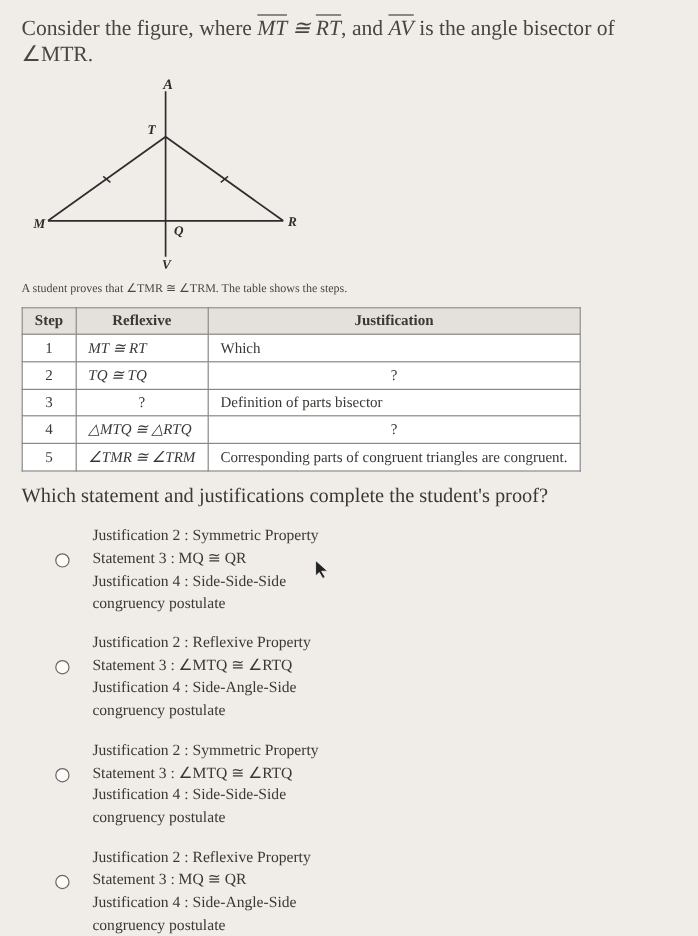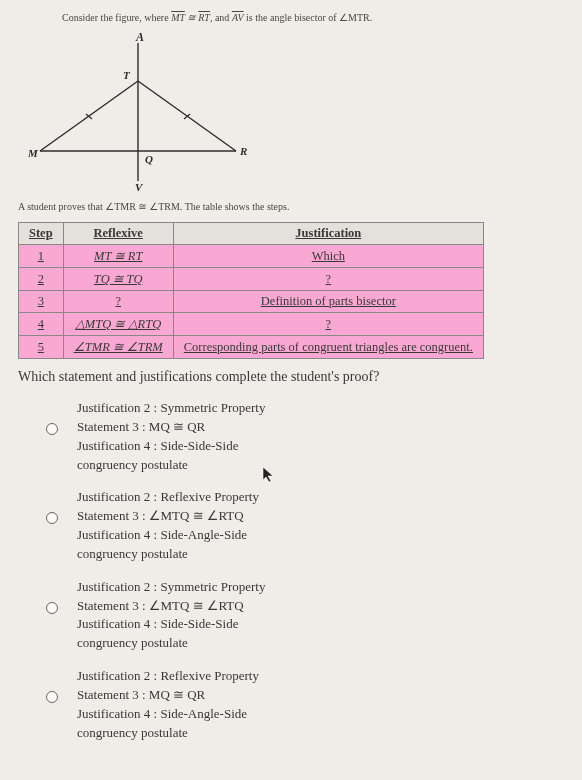--- a/index.html
+++ b/index.html
@@ -7,59 +7,57 @@
       width: 582px;
       height: 780px;
       background: #f0ede8;
       font-family: Georgia, 'Times New Roman', serif;
       padding: 12px 18px;
       color: #3a3835;
       font-size: 13px;
       overflow: hidden;
     }
     .problem-text {
-      font-size: 10px;
+      font-size: 18px;
       margin-bottom: 8px;
       color: #4a4540;
-      margin-left: 44px;
     }
     .problem-text .bar { text-decoration: overline; font-style: italic; }
     .figure-area {
       margin: 6px 0 10px 0;
     }
     .figure-svg { display: block; }
     .second-statement {
       font-size: 10px;
       margin: 8px 0 10px 0;
       color: #4a4540;
     }
     table.proof {
       border-collapse: collapse;
       margin-bottom: 10px;
       font-size: 12.5px;
-      background: #f9a8d4;
-      text-decoration: underline;
+      background: #ffffff;
     }
     table.proof th, table.proof td {
       border: 1px solid #888;
       padding: 3px 10px;
-      text-align: center;
+      text-align: left;
       color: #3a3835;
     }
     table.proof th {
       font-weight: bold;
       background: #e4e1dc;
       text-align: center;
     }
     table.proof td.step { text-align: center; width: 38px; }
     table.proof td.center { text-align: center; }
     .math { font-style: italic; font-family: 'Times New Roman', serif; }
     .bar { text-decoration: overline; }
     .question {
-      font-size: 14px;
+      font-size: 17px;
       margin: 10px 0 14px 0;
     }
     .choices {
       padding-left: 28px;
     }
     .choice {
       display: flex;
       align-items: flex-start;
       gap: 19px;
       margin-bottom: 14px;

